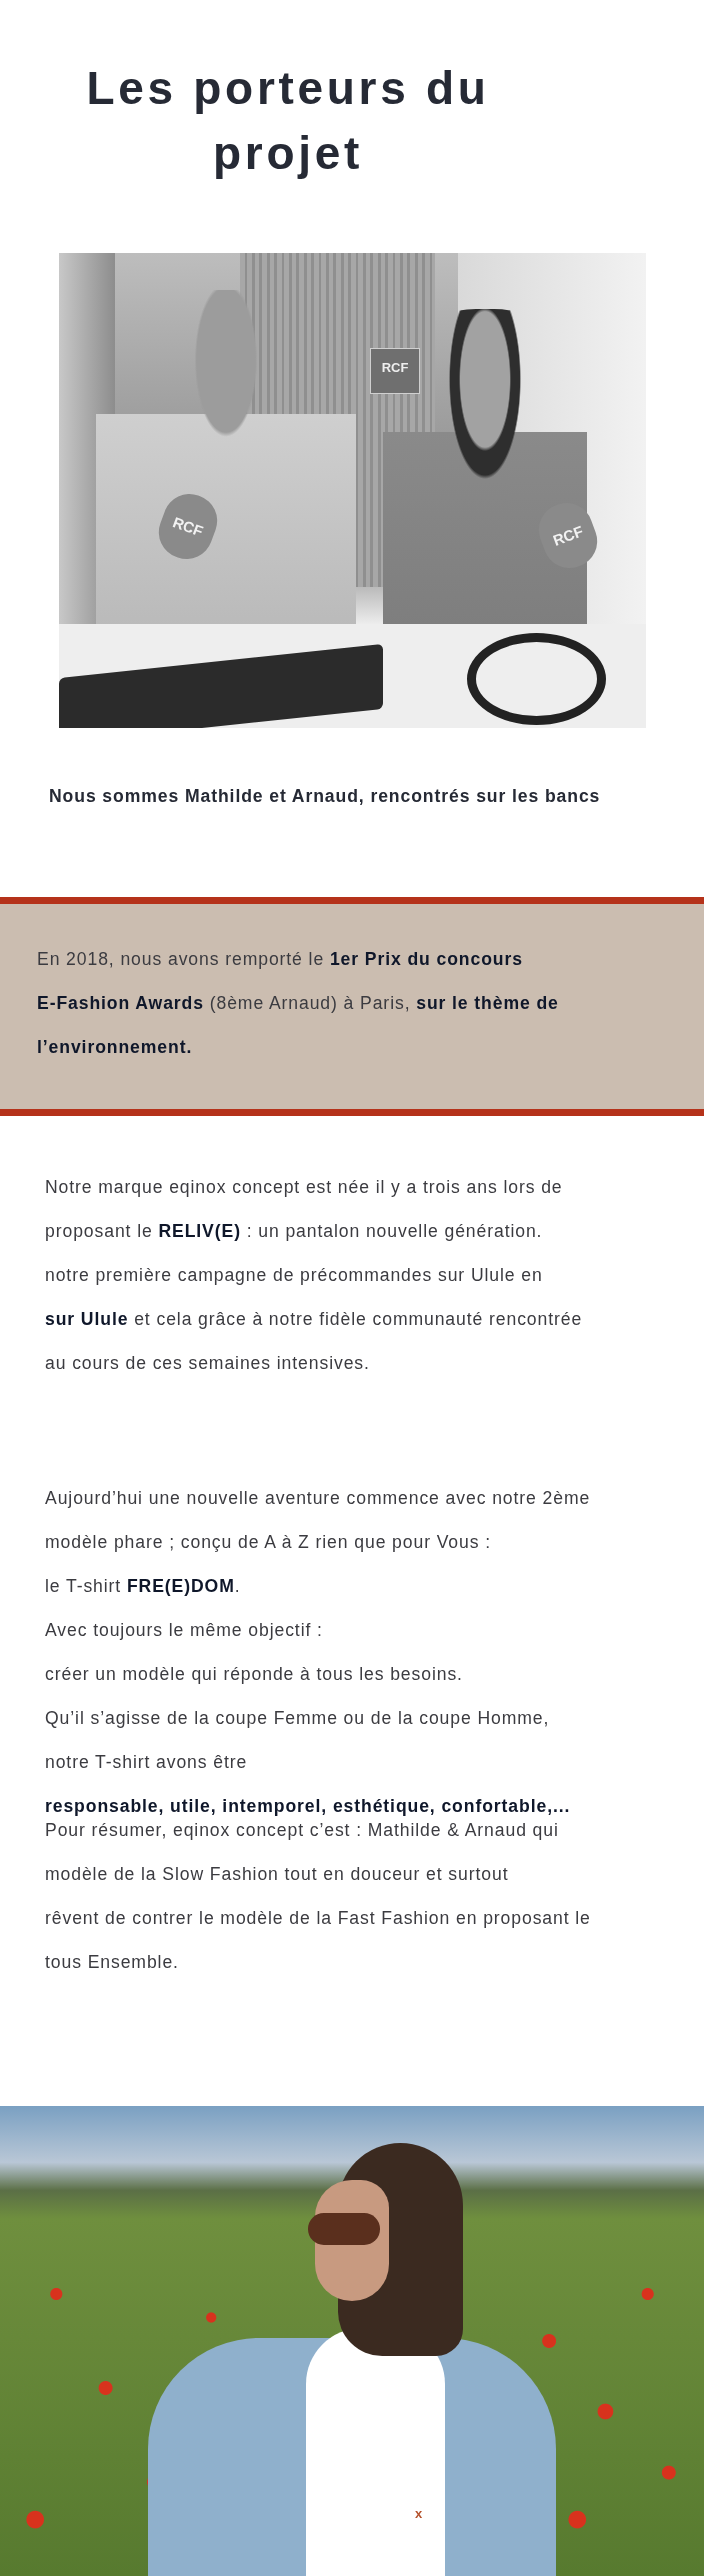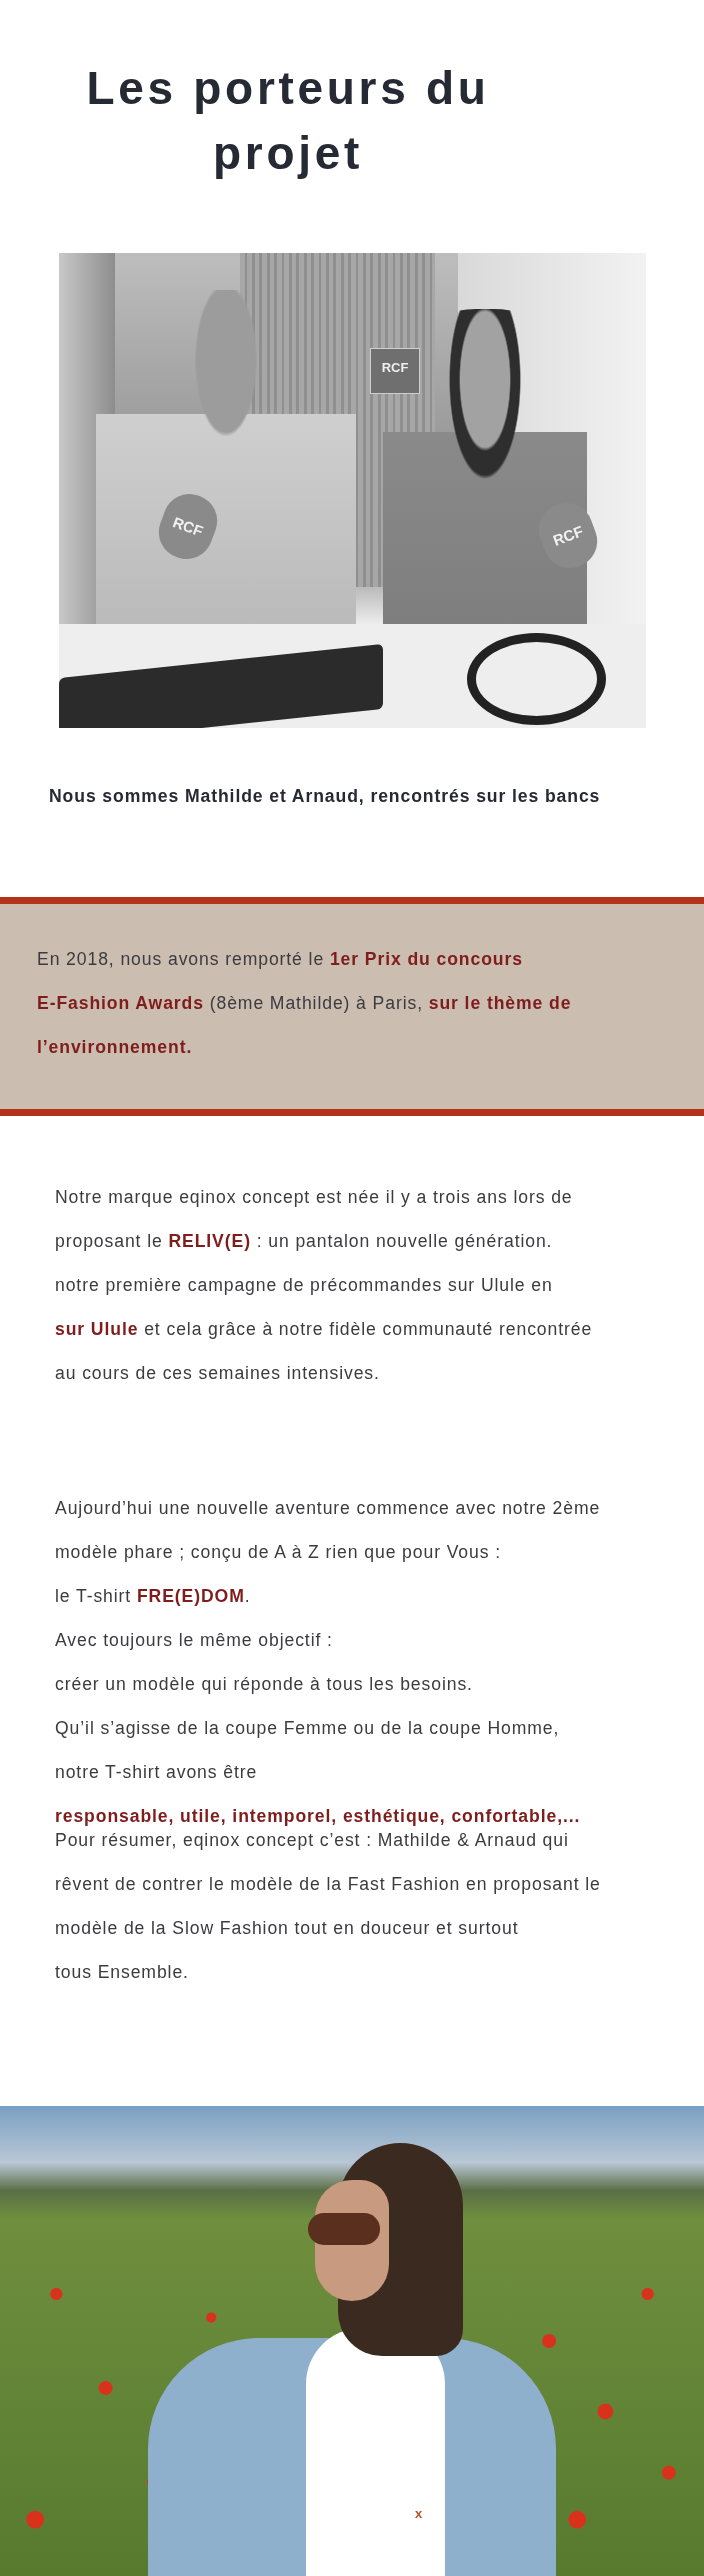--- a/index.html
+++ b/index.html
@@ -35,22 +35,22 @@
   .ph-mic { position: absolute; width: 54px; height: 65px; background: #8a8a8a; border-radius: 26px;
             color: #f2f2f2; font-weight: bold; font-size: 15px; text-align: center; line-height: 65px; }
   .intro { position: absolute; left: 37px; top: 762px; width: 640px; margin: 12px;
            font-size: 17.6px; font-weight: bold; letter-spacing: 0.9px; line-height: 44px; color: #262a35; }
   .intro span { display: block; white-space: nowrap; }
   .award-box { position: absolute; left: 0; top: 897px; width: 704px; height: 205px;
                background: #cbbdb0; border-top: 7.4px solid #b5321a; border-bottom: 7.4px solid #b5321a; }
   .award-text { position: absolute; left: 37px; top: 33px; width: 640px; margin: 0;
                 font-size: 17.6px; letter-spacing: 0.9px; line-height: 44px; color: #3b3b40; }
   .award-text span.line { display: block; white-space: nowrap; }
-  b, .b { font-weight: bold; color: #7f1d1d; }
-  .body-block { position: absolute; left: 37px; width: 649px; margin: 18px;
+  b, .b { font-weight: bold; color: #0f172a; }
+  .body-block { position: absolute; left: 37px; width: 649px; margin: 8px;
                 font-size: 17.6px; letter-spacing: 0.9px; line-height: 44px; color: #3b3b40; }
   .body-block span.line { display: block; white-space: nowrap; }
   .blk1 { top: 1157px; }
   .blk2 { top: 1468px; }
   .blk3 { top: 1800px; }
   .photo2 { position: absolute; left: 0; top: 2106px; width: 704px; height: 470px; overflow: hidden;
             background: linear-gradient(180deg, #7aa0c2 0%, #b9c7d6 12%, #5b6f46 18%, #6f8f3e 24%, #577a2f 100%); }
   .p2-poppies { position: absolute; inset: 0;
       background:
         radial-gradient(circle at 8% 40%, #d8321d 0 5.6px, transparent 6.5px),
@@ -97,21 +97,21 @@
   <div class="ph-mic" style="left:482px; top:250px; transform: rotate(-20deg);">RCF</div>
 </div>
 
 <p class="intro">
   <span>Nous sommes Mathilde et Arnaud, rencontrés sur les bancs</span>
 </p>
 
 <div class="award-box">
   <p class="award-text">
     <span class="line"><span>En 2018, nous avons remporté le </span><b>1er Prix du concours</b></span>
-    <span class="line"><b>E-Fashion Awards</b><span> (8ème Mathilde) à Paris, </span><b>sur le thème de</b></span>
+    <span class="line"><b>E-Fashion Awards</b><span> (8ème Arnaud) à Paris, </span><b>sur le thème de</b></span>
     <span class="line"><b>l’environnement.</b></span>
   </p>
 </div>
 
 <p class="body-block blk1">
   <span class="line">Notre marque eqinox concept est née il y a trois ans lors de</span>
   <span class="line"><span>proposant le </span><b>RELIV(E)</b><span> : un pantalon nouvelle génération.</span></span>
   <span class="line">notre première campagne de précommandes sur Ulule en</span>
   <span class="line"><b>sur Ulule</b><span> et cela grâce à notre fidèle communauté rencontrée</span></span>
   <span class="line">au cours de ces semaines intensives.</span>
@@ -123,22 +123,22 @@
   <span class="line"><span>le T-shirt </span><b>FRE(E)DOM</b><span>.</span></span>
   <span class="line">Avec toujours le même objectif :</span>
   <span class="line">créer un modèle qui réponde à tous les besoins.</span>
   <span class="line">Qu’il s’agisse de la coupe Femme ou de la coupe Homme,</span>
   <span class="line">notre T-shirt avons être</span>
   <span class="line"><b>responsable, utile, intemporel, esthétique, confortable,...</b></span>
 </p>
 
 <p class="body-block blk3">
   <span class="line">Pour résumer, eqinox concept c’est : Mathilde &amp; Arnaud qui</span>
+  <span class="line">modèle de la Slow Fashion tout en douceur et surtout</span>
   <span class="line">rêvent de contrer le modèle de la Fast Fashion en proposant le</span>
-  <span class="line">modèle de la Slow Fashion tout en douceur et surtout</span>
   <span class="line">tous Ensemble.</span>
 </p>
 
 <div class="photo2" title="Femme portant le T-shirt FRE(E)DOM dans un champ de coquelicots">
   <div class="p2-poppies"></div>
   <div class="p2-jacket"></div>
   <div class="p2-shirt"></div>
   <div class="p2-logo">x</div>
   <div class="p2-hair"></div>
   <div class="p2-face"></div>

